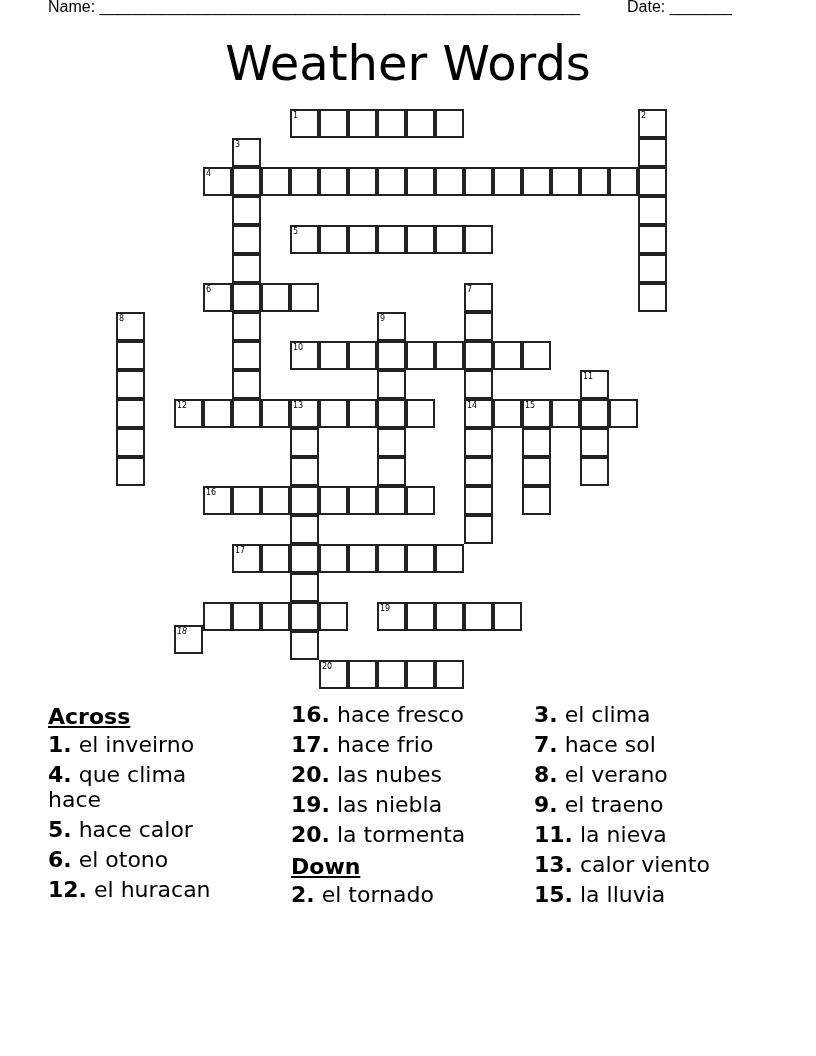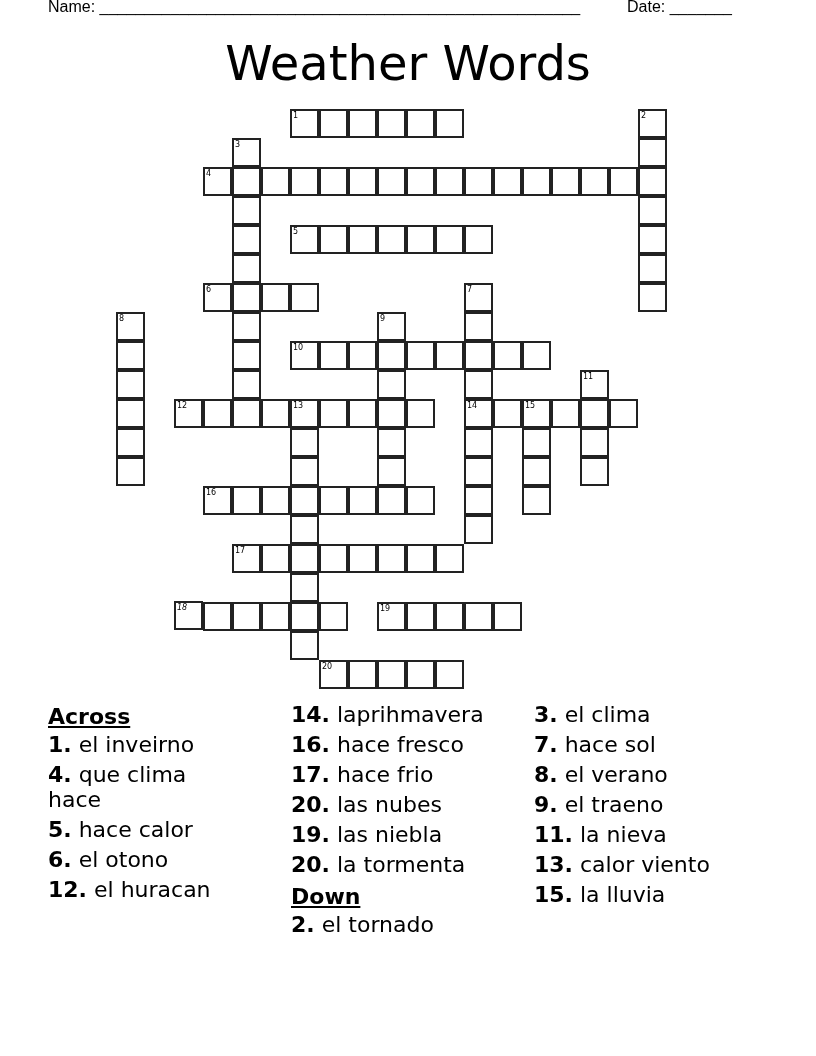--- a/index.html
+++ b/index.html
@@ -172,21 +172,21 @@
     <div class="cell" style="left: 407px; top: 487px;"></div>
     <div class="cell" style="left: 233px; top: 545px;">
       <span class="num">17</span>
     </div>
     <div class="cell" style="left: 262px; top: 545px;"></div>
     <div class="cell" style="left: 320px; top: 545px;"></div>
     <div class="cell" style="left: 349px; top: 545px;"></div>
     <div class="cell" style="left: 378px; top: 545px;"></div>
     <div class="cell" style="left: 407px; top: 545px;"></div>
     <div class="cell" style="left: 436px; top: 545px;"></div>
-    <div class="cell" style="left: 175px; top: 602px; font-style: italic;">
+    <div class="cell" style="left: 175px; top: 626px; font-style: italic;">
       <span class="num">18</span>
     </div>
     <div class="cell" style="left: 204px; top: 603px;"></div>
     <div class="cell" style="left: 233px; top: 603px;"></div>
     <div class="cell" style="left: 262px; top: 603px;"></div>
     <div class="cell" style="left: 320px; top: 603px;"></div>
     <div class="cell" style="left: 378px; top: 603px; padding-left: 16px;">
       <span class="num">19</span>
     </div>
     <div class="cell" style="left: 407px; top: 603px;"></div>
@@ -205,21 +205,20 @@
 <div class="clue-col" id="col1">
   <div class="head">Across</div>
   <div class="clue"><b>1.</b> <span>el inveirno</span></div>
   <div class="clue" style="width:170px;"><b>4.</b> <span>que clima hace</span></div>
   <div class="clue"><b>5.</b> <span>hace calor</span></div>
   <div class="clue"><b>6.</b> <span>el otono</span></div>
   <div class="clue"><b>12.</b> <span>el huracan</span></div>
 </div>
 
 <div class="clue-col" id="col2">
-  <div class="clue"><b>14.</b> <span>laprihmavera</span></div>
   <div class="clue"><b>16.</b> <span>hace fresco</span></div>
   <div class="clue"><b>17.</b> <span>hace frio</span></div>
   <div class="clue"><b>20.</b> <span>las nubes</span></div>
   <div class="clue"><b>19.</b> <span>las niebla</span></div>
   <div class="clue"><b>20.</b> <span>la tormenta</span></div>
   <div class="head">Down</div>
   <div class="clue"><b>2.</b> <span>el tornado</span></div>
 </div>
 
 <div class="clue-col" id="col3">

